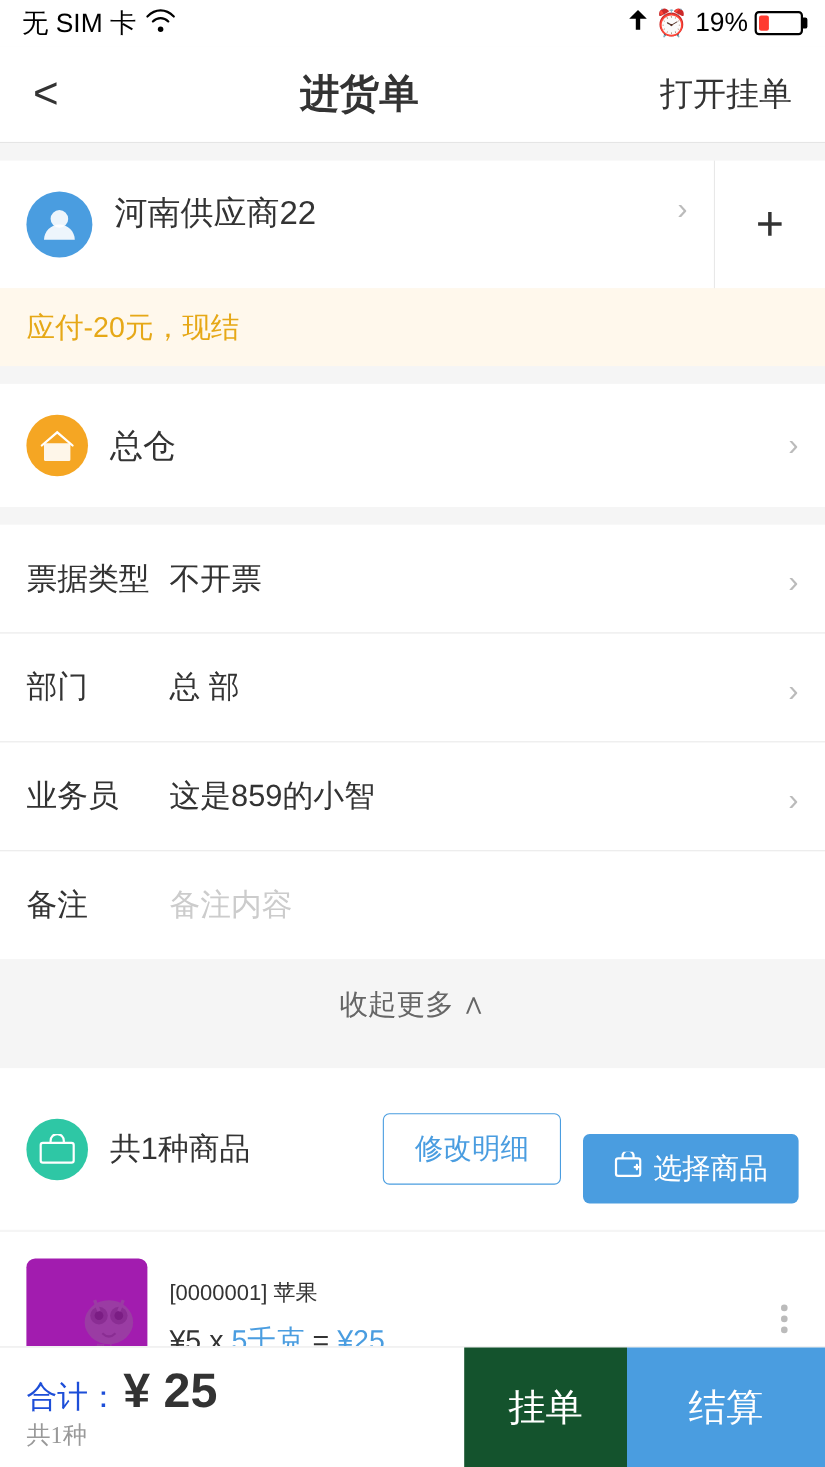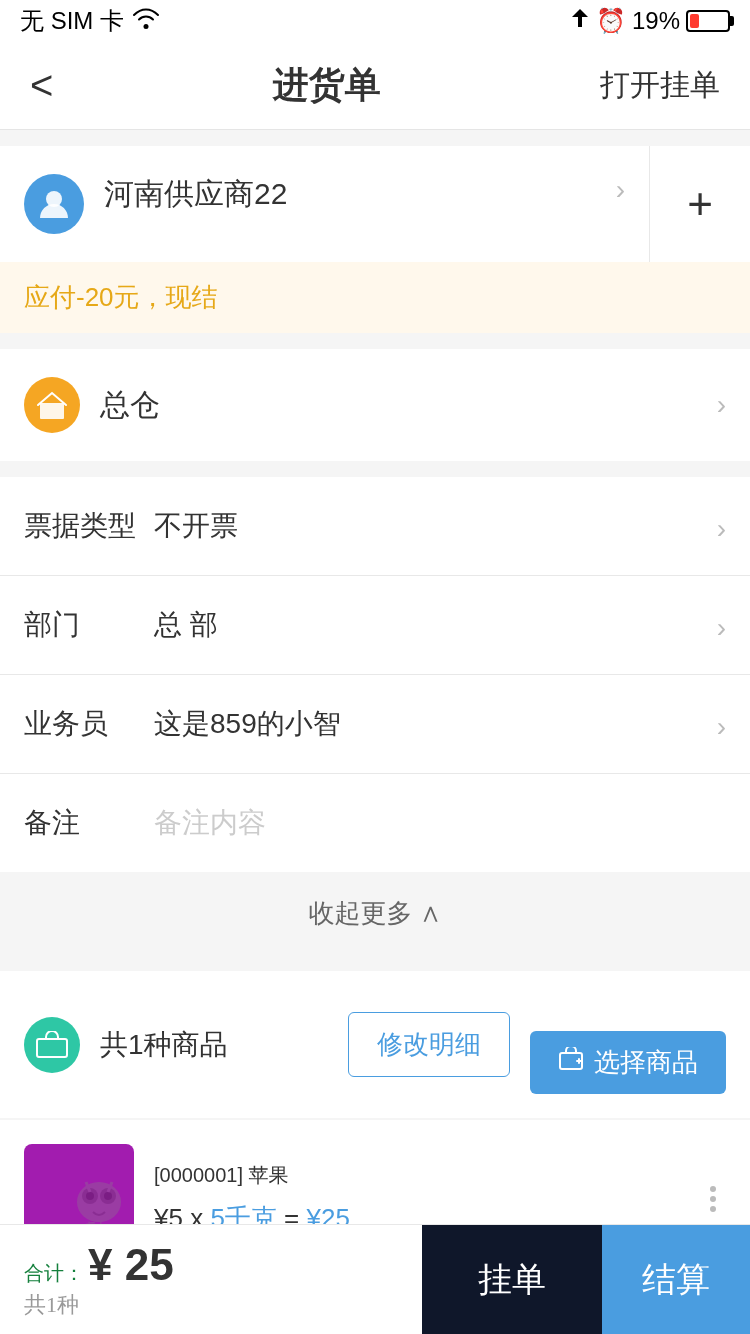--- a/index.html
+++ b/index.html
@@ -206,35 +206,35 @@
       align-items: stretch;
       border-top: 1px solid #e8e8e8;
     }
     .total-section {
       flex: 1;
       display: flex;
       flex-direction: column;
       justify-content: center;
       padding: 0 24px;
     }
-    .total-label { font-size: 20px; color: #15803d; }
+    .total-label { font-size: 28px; color: #1d4ed8; }
     .total-amount { font-size: 44px; font-weight: 600; color: #333; }
     .total-count { font-size: 22px; color: #999; font-family: Liberation Serif, serif; }
     .bottom-actions { display: flex; }
     .btn-hang {
-      width: 180px;
-      background: #0f172a;
+      width: 148px;
+      background: #14532d;
       color: #fff;
       font-size: 34px;
       border: none;
       cursor: pointer;
       display: flex; align-items: center; justify-content: center;
     }
     .btn-checkout {
-      width: 148px;
+      width: 180px;
       background: #4a9de0;
       color: #fff;
       font-size: 34px;
       border: none;
       cursor: pointer;
       display: flex; align-items: center; justify-content: center;
     }
 
     
     .page-content { padding-bottom: 110px; }

